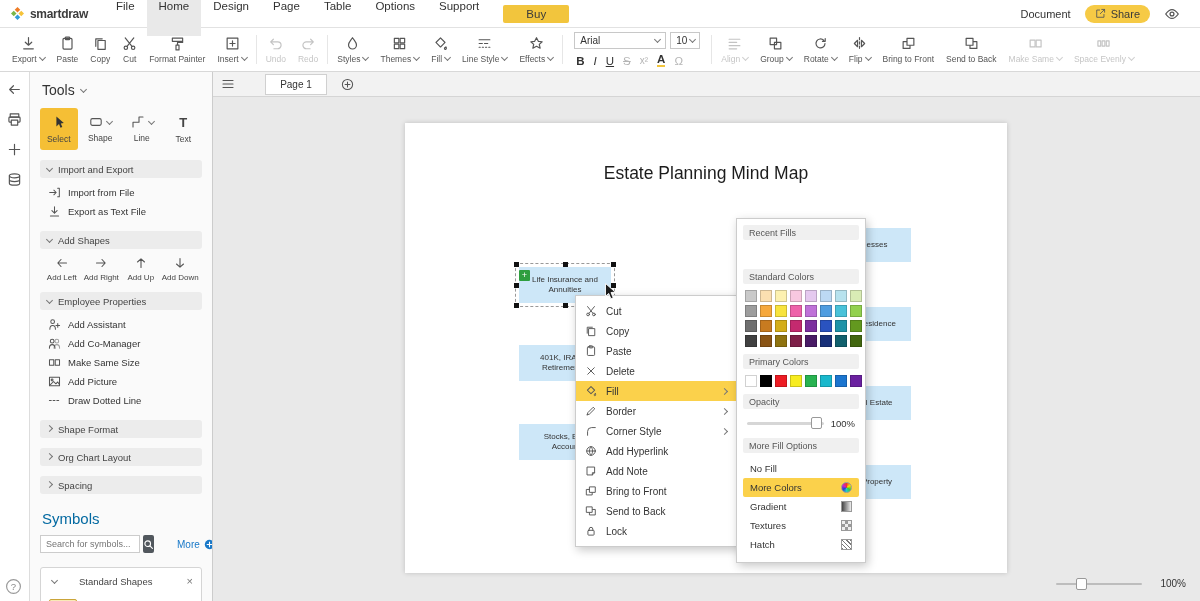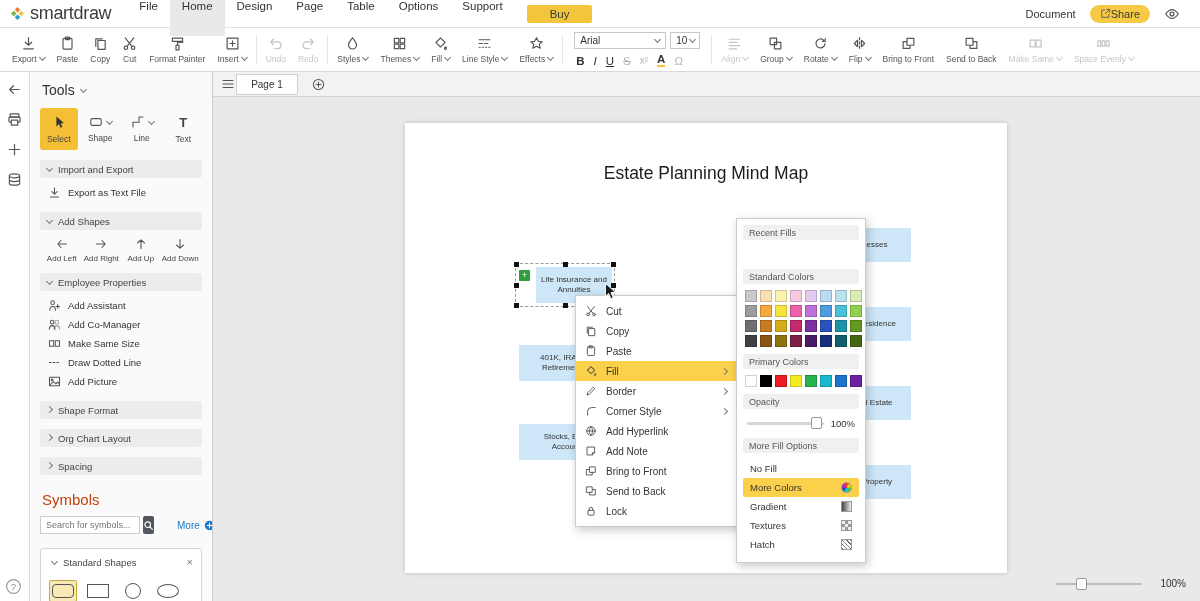--- a/index.html
+++ b/index.html
@@ -4,27 +4,27 @@
 <style>
 *{margin:0;padding:0;box-sizing:border-box}
 html,body{width:1200px;height:601px;overflow:hidden}
 body{position:relative;font-family:"Liberation Sans",sans-serif;background:#fff;color:#333;font-size:11px}
 svg.s{fill:none;stroke:#555;stroke-width:1.1;stroke-linecap:round;stroke-linejoin:round}
 .chev{width:5px;height:5px;border-right:1.2px solid #777;border-bottom:1.2px solid #777;display:inline-block;transform:rotate(45deg);margin:0 0 2px 3px;flex:0 0 auto}
 .chev.r{transform:rotate(-45deg);margin:0 4px 0 0}
 
 #topbar{position:absolute;left:0;top:0;width:1200px;height:28px;background:#fff;border-bottom:1px solid #e2e2e2;display:flex;align-items:center;z-index:30}
 .logo{display:flex;align-items:center;gap:5px;padding:0 16px 0 10px}
-.logo-text{font-weight:normal;font-size:18px;color:#3c3c3c;letter-spacing:-.3px}
+.logo-text{font-weight:bold;font-size:12px;color:#3c3c3c;letter-spacing:-.3px}
 .menus{display:flex;height:44px}
 .menu-item{padding:0 12px;line-height:28px;font-size:11.5px;color:#333;cursor:default}
 .menu-item.active{background:#e9e9e9}
 .buy-btn{background:#f2c53d;border-radius:2px;padding:3px 23px;font-size:11.5px;color:#3a3a3a;margin-left:12px;cursor:pointer}
 .tb-right{margin-left:auto;display:flex;align-items:center;gap:14px;padding-right:20px}
-.share-btn{background:#f6ca45;border-radius:10px;padding:3px 10px;display:flex;align-items:center;font-size:11px;color:#3a3a3a;cursor:pointer}
+.share-btn{background:#f6ca45;border-radius:10px;padding:3px 10px;display:flex;align-items:center;gap:5px;font-size:11px;color:#3a3a3a;cursor:pointer}
 
 #toolbar{position:absolute;top:28px;left:0;width:1200px;height:44px;border-bottom:1px solid #d8d8d8;display:flex;align-items:center;background:#fff;z-index:29;padding-left:6px}
 .tb{display:flex;flex-direction:column;align-items:center;justify-content:center;gap:3px;padding:0 6px;color:#555;cursor:pointer}
 .tb .lbl{font-size:8.5px;color:#555;white-space:nowrap;display:flex;align-items:center}
 .tb.disabled{opacity:.35}
 .vsep{width:1px;align-self:stretch;background:#e6e6e6;margin:7px 3px}
 .fontblock{display:flex;flex-direction:column;justify-content:center;gap:4px;padding:0 8px}
 .selrow{display:flex;gap:4px}
 .sel{border:1px solid #c8c8c8;height:17px;display:flex;align-items:center;justify-content:space-between;padding:0 5px;font-size:10px;background:#fff;cursor:pointer}
 .sel.family{width:92px}.sel.size{width:30px}
@@ -43,38 +43,38 @@
 .panel-title .chev{margin-left:6px}
 .toolgrid{display:flex;gap:4px;margin-bottom:4px}
 .tool{width:38px;height:42px;display:flex;flex-direction:column;align-items:center;justify-content:center;gap:4px;font-size:8.5px;color:#444;border-radius:3px;cursor:pointer}
 .tool.active{background:#f5bf35}
 .ticon{display:flex;align-items:center}
 .sect{background:#ececec;border-radius:3px;height:18px;display:flex;align-items:center;padding:0 7px;font-size:9.5px;color:#444;margin:10px 0 5px;cursor:pointer}
 .sect .chev{margin:0 6px 2px 0}
 .prow{display:flex;align-items:center;gap:7px;font-size:9.5px;color:#333;padding:3px 2px 3px 8px;cursor:pointer}
 .addgrid{display:flex;justify-content:space-between;padding:2px 2px 0;margin-bottom:2px}
 .addcol{display:flex;flex-direction:column;align-items:center;gap:3px;font-size:8px;color:#444;width:40px;cursor:pointer}
-.symbols-title{font-size:15px;color:#c2410c;margin:16px 0 8px 2px}
+.symbols-title{font-size:15px;color:#0369a1;margin:16px 0 8px 2px}
 .searchrow{display:flex;align-items:center}
 .searchrow input{width:100px;height:18px;border:1px solid #ccc;font-size:9px;padding:0 5px;font-family:"Liberation Sans",sans-serif;color:#555;background:#fff}
 .searchbtn{width:18px;height:18px;background:#51575d;border:none;margin-left:3px;display:flex;align-items:center;justify-content:center;cursor:pointer;border-radius:2px}
 .morelink{margin-left:23px;color:#1878c8;font-size:10px;display:flex;align-items:flex-end;gap:4px;cursor:pointer}
 .shapelib{margin-top:14px;background:#fff;border:1px solid #d5d5d5;border-radius:3px;padding:7px 8px;height:90px}
 .shapelib-head{display:flex;align-items:center;font-size:9.5px;color:#444}
 .shapelib-head .x{margin-left:auto;color:#777;font-size:11px;cursor:pointer}
 .thumbrow{display:flex;gap:7px;margin-top:12px;align-items:center}
 .thumb{width:28px;height:22px;display:flex;align-items:center;justify-content:center;cursor:pointer}
 .thumb.selected{background:#f9e9b6;border:1px solid #caa53a;border-radius:2px}
 .t-rrect{width:22px;height:14px;border:1.3px solid #555;border-radius:4px}
 .t-rect{width:22px;height:14px;border:1.3px solid #555}
 .t-circle{width:16px;height:16px;border:1.3px solid #555;border-radius:50%}
 .t-ellipse{width:22px;height:14px;border:1.3px solid #555;border-radius:50%}
 
 #tabbar{position:absolute;left:213px;top:72px;right:0;height:25px;background:#f2f2f2;border-bottom:1px solid #d5d5d5;display:flex;align-items:center;z-index:2;padding-left:8px}
-.tab{background:#fff;border:1px solid #d0d0d0;height:21px;min-width:62px;display:flex;align-items:center;justify-content:center;font-size:10px;color:#333;margin-left:1px;cursor:pointer}
+.tab{background:#fff;border:1px solid #d0d0d0;height:21px;min-width:62px;display:flex;align-items:center;justify-content:center;font-size:10px;color:#333;margin-left:30px;cursor:pointer}
 .addpage{margin-left:14px;cursor:pointer;display:flex}
 #canvas{position:absolute;left:213px;top:97px;right:0;bottom:0;background:#e9e9e9;z-index:1}
 #page{position:absolute;left:405px;top:123px;width:602px;height:450px;background:#fff;box-shadow:0 0 5px rgba(0,0,0,.18);z-index:2}
 .doc-title{margin-top:40px;text-align:center;font-size:17.5px;color:#1c1c1c}
 .node{position:absolute;background:#cde7f8;display:flex;flex-direction:column;align-items:center;justify-content:center;font-size:8px;color:#333;line-height:1.3;z-index:3;text-align:center;cursor:pointer}
 #selbox{position:absolute;left:515px;top:263px;width:100px;height:44px;border:1px dashed #999;z-index:5}
 .h{position:absolute;width:5px;height:5px;background:#111}
 .h.tl{left:-2px;top:-2px}.h.tm{left:47px;top:-2px}.h.tr{right:-2px;top:-2px}
 .h.ml{left:-2px;top:19px}.h.mr{right:-2px;top:19px}
 .h.bl{left:-2px;bottom:-2px}.h.bm{left:47px;bottom:-2px}.h.br{right:-2px;bottom:-2px}
@@ -432,20 +432,26 @@
       <span>Text</span>
     </div>
   </div>
 
   <div class="sect">
       <span class="chev"></span>
       <span>Import and Export</span>
     </div>
   <div class="prow">
     <svg class="s" width="13" height="13" viewBox="0 0 14 14">
+        <path d="M1.8 7h7M6.3 4.5 8.8 7 6.3 9.5M10.4 2.4h1.8v9.2h-1.8"></path>
+      </svg>
+    <span>Import from File</span>
+  </div>
+  <div class="prow">
+    <svg class="s" width="13" height="13" viewBox="0 0 14 14">
         <path d="M7 1.8v7M4.2 6l2.8 2.8L9.8 6M2.6 11.8h8.8"></path>
       </svg>
     <span>Export as Text File</span>
   </div>
 
   <div class="sect">
       <span class="chev"></span>
       <span>Add Shapes</span>
     </div>
   <div class="addgrid">
@@ -497,31 +503,31 @@
   </div>
   <div class="prow">
     <svg class="s" width="13" height="13" viewBox="0 0 14 14">
         <rect x="1.6" y="4" width="4.6" height="6"></rect>
         <rect x="7.8" y="4" width="4.6" height="6"></rect>
       </svg>
     <span>Make Same Size</span>
   </div>
   <div class="prow">
     <svg class="s" width="13" height="13" viewBox="0 0 14 14">
-        <path d="M1.5 7h11" stroke-dasharray="2 2"></path>
-      </svg>
-    <span>Draw Dotted Line</span>
-  </div>
-  <div class="prow">
-    <svg class="s" width="13" height="13" viewBox="0 0 14 14">
         <rect x="1.6" y="2.5" width="10.8" height="9"></rect>
         <circle cx="4.4" cy="5.4" r="1"></circle>
         <path d="M2.6 10.4 6 7l2.5 2.5 2-2 1.9 3"></path>
       </svg>
     <span>Add Picture</span>
+  </div>
+  <div class="prow">
+    <svg class="s" width="13" height="13" viewBox="0 0 14 14">
+        <path d="M1.5 7h11" stroke-dasharray="2 2"></path>
+      </svg>
+    <span>Draw Dotted Line</span>
   </div>
 
   <div class="sect">
       <span class="chev r"></span>
       <span>Shape Format</span>
     </div>
   <div class="sect">
       <span class="chev r"></span>
       <span>Org Chart Layout</span>
     </div>
@@ -544,21 +550,21 @@
       <svg width="11" height="11" viewBox="0 0 14 14">
           <circle cx="7" cy="7" r="6" fill="#1878c8"></circle>
           <path d="M7 4v6M4 7h6" stroke="#fff" stroke-width="1.4" stroke-linecap="round"></path>
         </svg>
     </span>
   </div>
 
   <div class="shapelib">
     <div class="shapelib-head">
       <span class="chev"></span>
-      <span style="margin-left:6px">Standard Shapes</span>
+      <span style="margin-left:22px">Standard Shapes</span>
       <span class="x">×</span>
     </div>
     <div class="thumbrow">
       <div class="thumb selected">
           <div class="t-rrect"></div>
         </div>
       <div class="thumb">
           <div class="t-rect"></div>
         </div>
       <div class="thumb">
@@ -584,21 +590,21 @@
         <circle cx="7" cy="7" r="5.5"></circle>
         <path d="M7 4.4v5.2M4.4 7h5.2"></path>
       </svg>
   </span>
 </div>
 
 <div id="page">
   <div class="doc-title">Estate Planning Mind Map</div>
 </div>
 
-<div class="node" style="left:536px;top:267px;width:76px;height:36px">
+<div class="node" style="left:519px;top:267px;width:92px;height:36px">
   <span>Life Insurance and</span>
     <span>Annuities</span>
 </div>
 <div class="node" style="left:519px;top:345px;width:92px;height:36px">
   <span>401K, IRA, an</span>
     <span bind=""></span>
     <span>Retirement A</span>
 </div>
 <div class="node" style="left:519px;top:424px;width:92px;height:36px">
   <span>Stocks, Bon</span>
@@ -655,20 +661,26 @@
         <path d="M2.6 9.6v-7h6"></path>
       </svg>
     <span class="grow">Copy</span>
   </div>
   <div class="ctx-item">
     <svg class="s" width="12" height="12" viewBox="0 0 14 14">
         <rect x="2.8" y="2.2" width="8.4" height="10" rx="1"></rect>
         <rect x="5" y="1" width="4" height="2.4" rx=".6"></rect>
       </svg>
     <span class="grow">Paste</span>
+  </div>
+  <div class="ctx-item">
+    <svg class="s" width="12" height="12" viewBox="0 0 14 14">
+        <path d="M3.2 3.2l7.6 7.6M10.8 3.2l-7.6 7.6"></path>
+      </svg>
+    <span class="grow">Delete</span>
   </div>
   <div class="ctx-item highlight">
     <svg class="s" width="12" height="12" viewBox="0 0 14 14">
         <rect x="4" y="3" width="6" height="6" transform="rotate(45 7 6)"></rect>
         <path d="M12 10.2c.6.9.6 1.8 0 2.2-.6.4-1.3 0-1.3-.9 0-.6.6-1 1.3-1.3Z"></path>
       </svg>
     <span class="grow">Fill</span>
     <span class="chev r"></span>
   </div>
   <div class="ctx-item">

